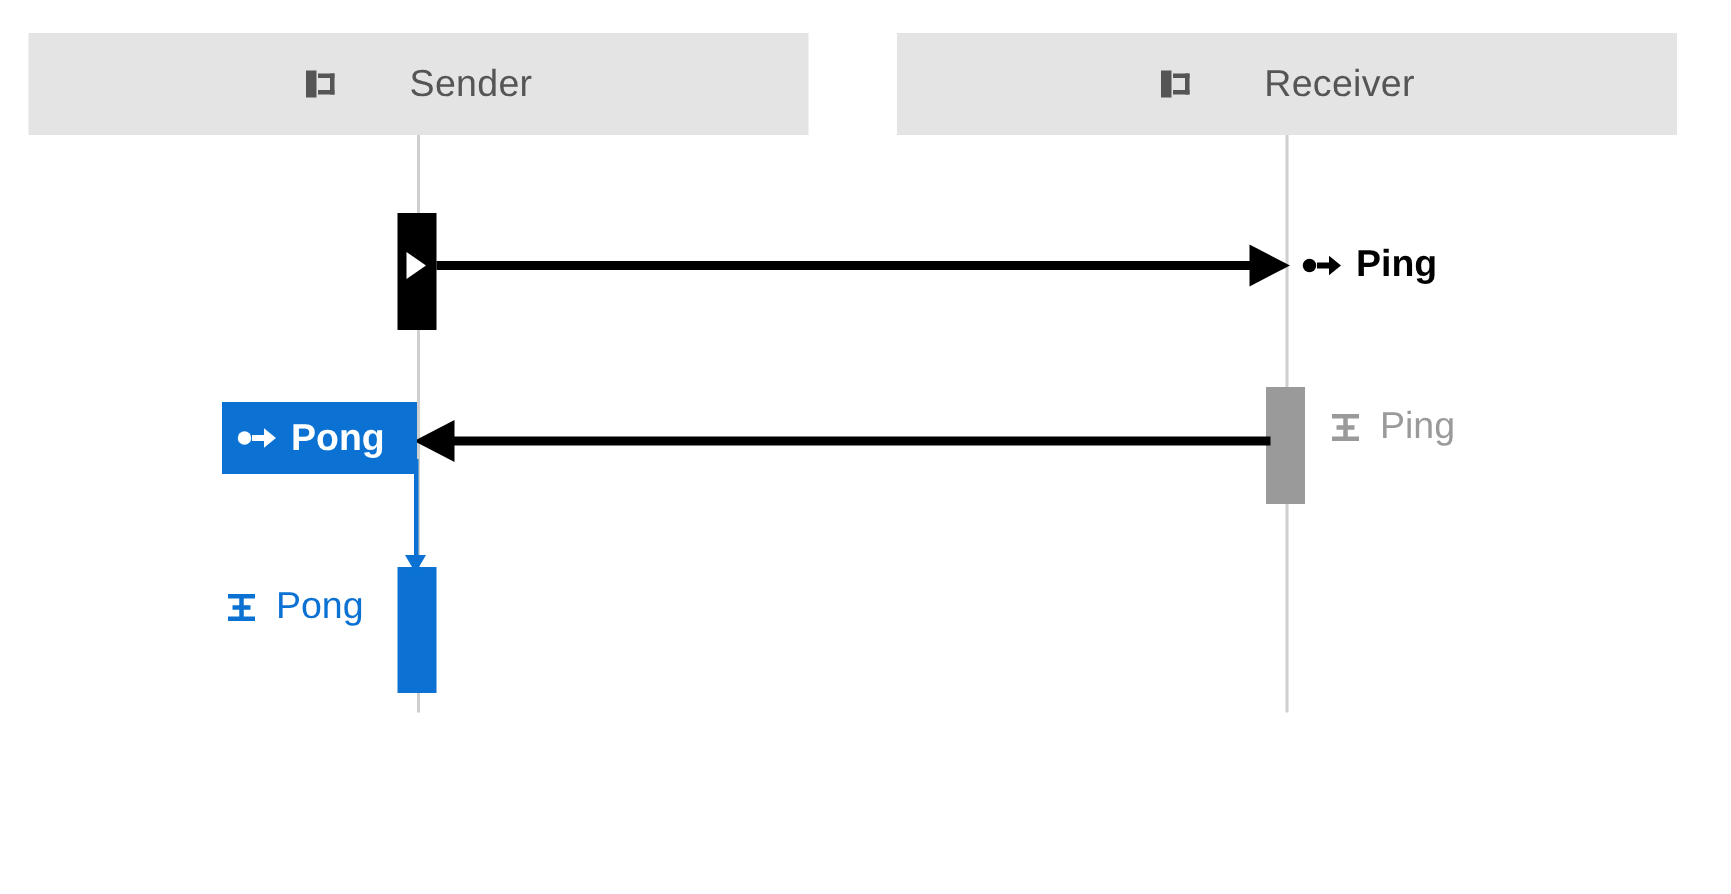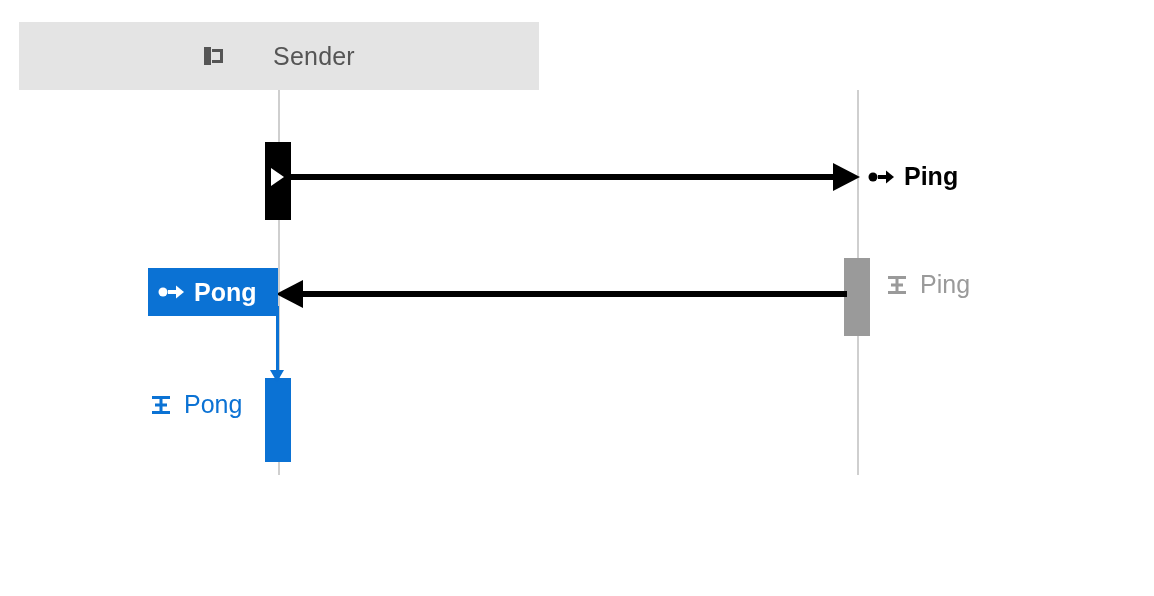--- a/index.html
+++ b/index.html
@@ -168,20 +168,31 @@
       <svg width="22" height="22" viewBox="0 0 22 22" xmlns="http://www.w3.org/2000/svg">
         <rect x="1" y="2" width="7" height="18" fill="#555555"></rect>
         <rect x="9" y="4" width="11" height="3" fill="#555555"></rect>
         <rect x="9" y="15" width="11" height="3" fill="#555555"></rect>
         <rect x="17" y="4" width="3" height="14" fill="#555555"></rect>
       </svg>
     </span>
     <span class="p-label">Sender</span>
   </div>
 
+  <div class="participant" id="participant-receiver">
+    <span class="actor-icon">
+      <svg width="22" height="22" viewBox="0 0 22 22" xmlns="http://www.w3.org/2000/svg">
+        <rect x="1" y="2" width="7" height="18" fill="#555555"></rect>
+        <rect x="9" y="4" width="11" height="3" fill="#555555"></rect>
+        <rect x="9" y="15" width="11" height="3" fill="#555555"></rect>
+        <rect x="17" y="4" width="3" height="14" fill="#555555"></rect>
+      </svg>
+    </span>
+    <span class="p-label">Receiver</span>
+  </div>
 
   <div class="lifeline" id="lifeline-sender"></div>
   <div class="lifeline" id="lifeline-receiver"></div>
 
   <div class="activation" id="activation-sender-1"></div>
   <div id="start-marker"></div>
 
   <div class="activation" id="activation-receiver-1"></div>
   <div class="activation" id="activation-sender-2"></div>
 

